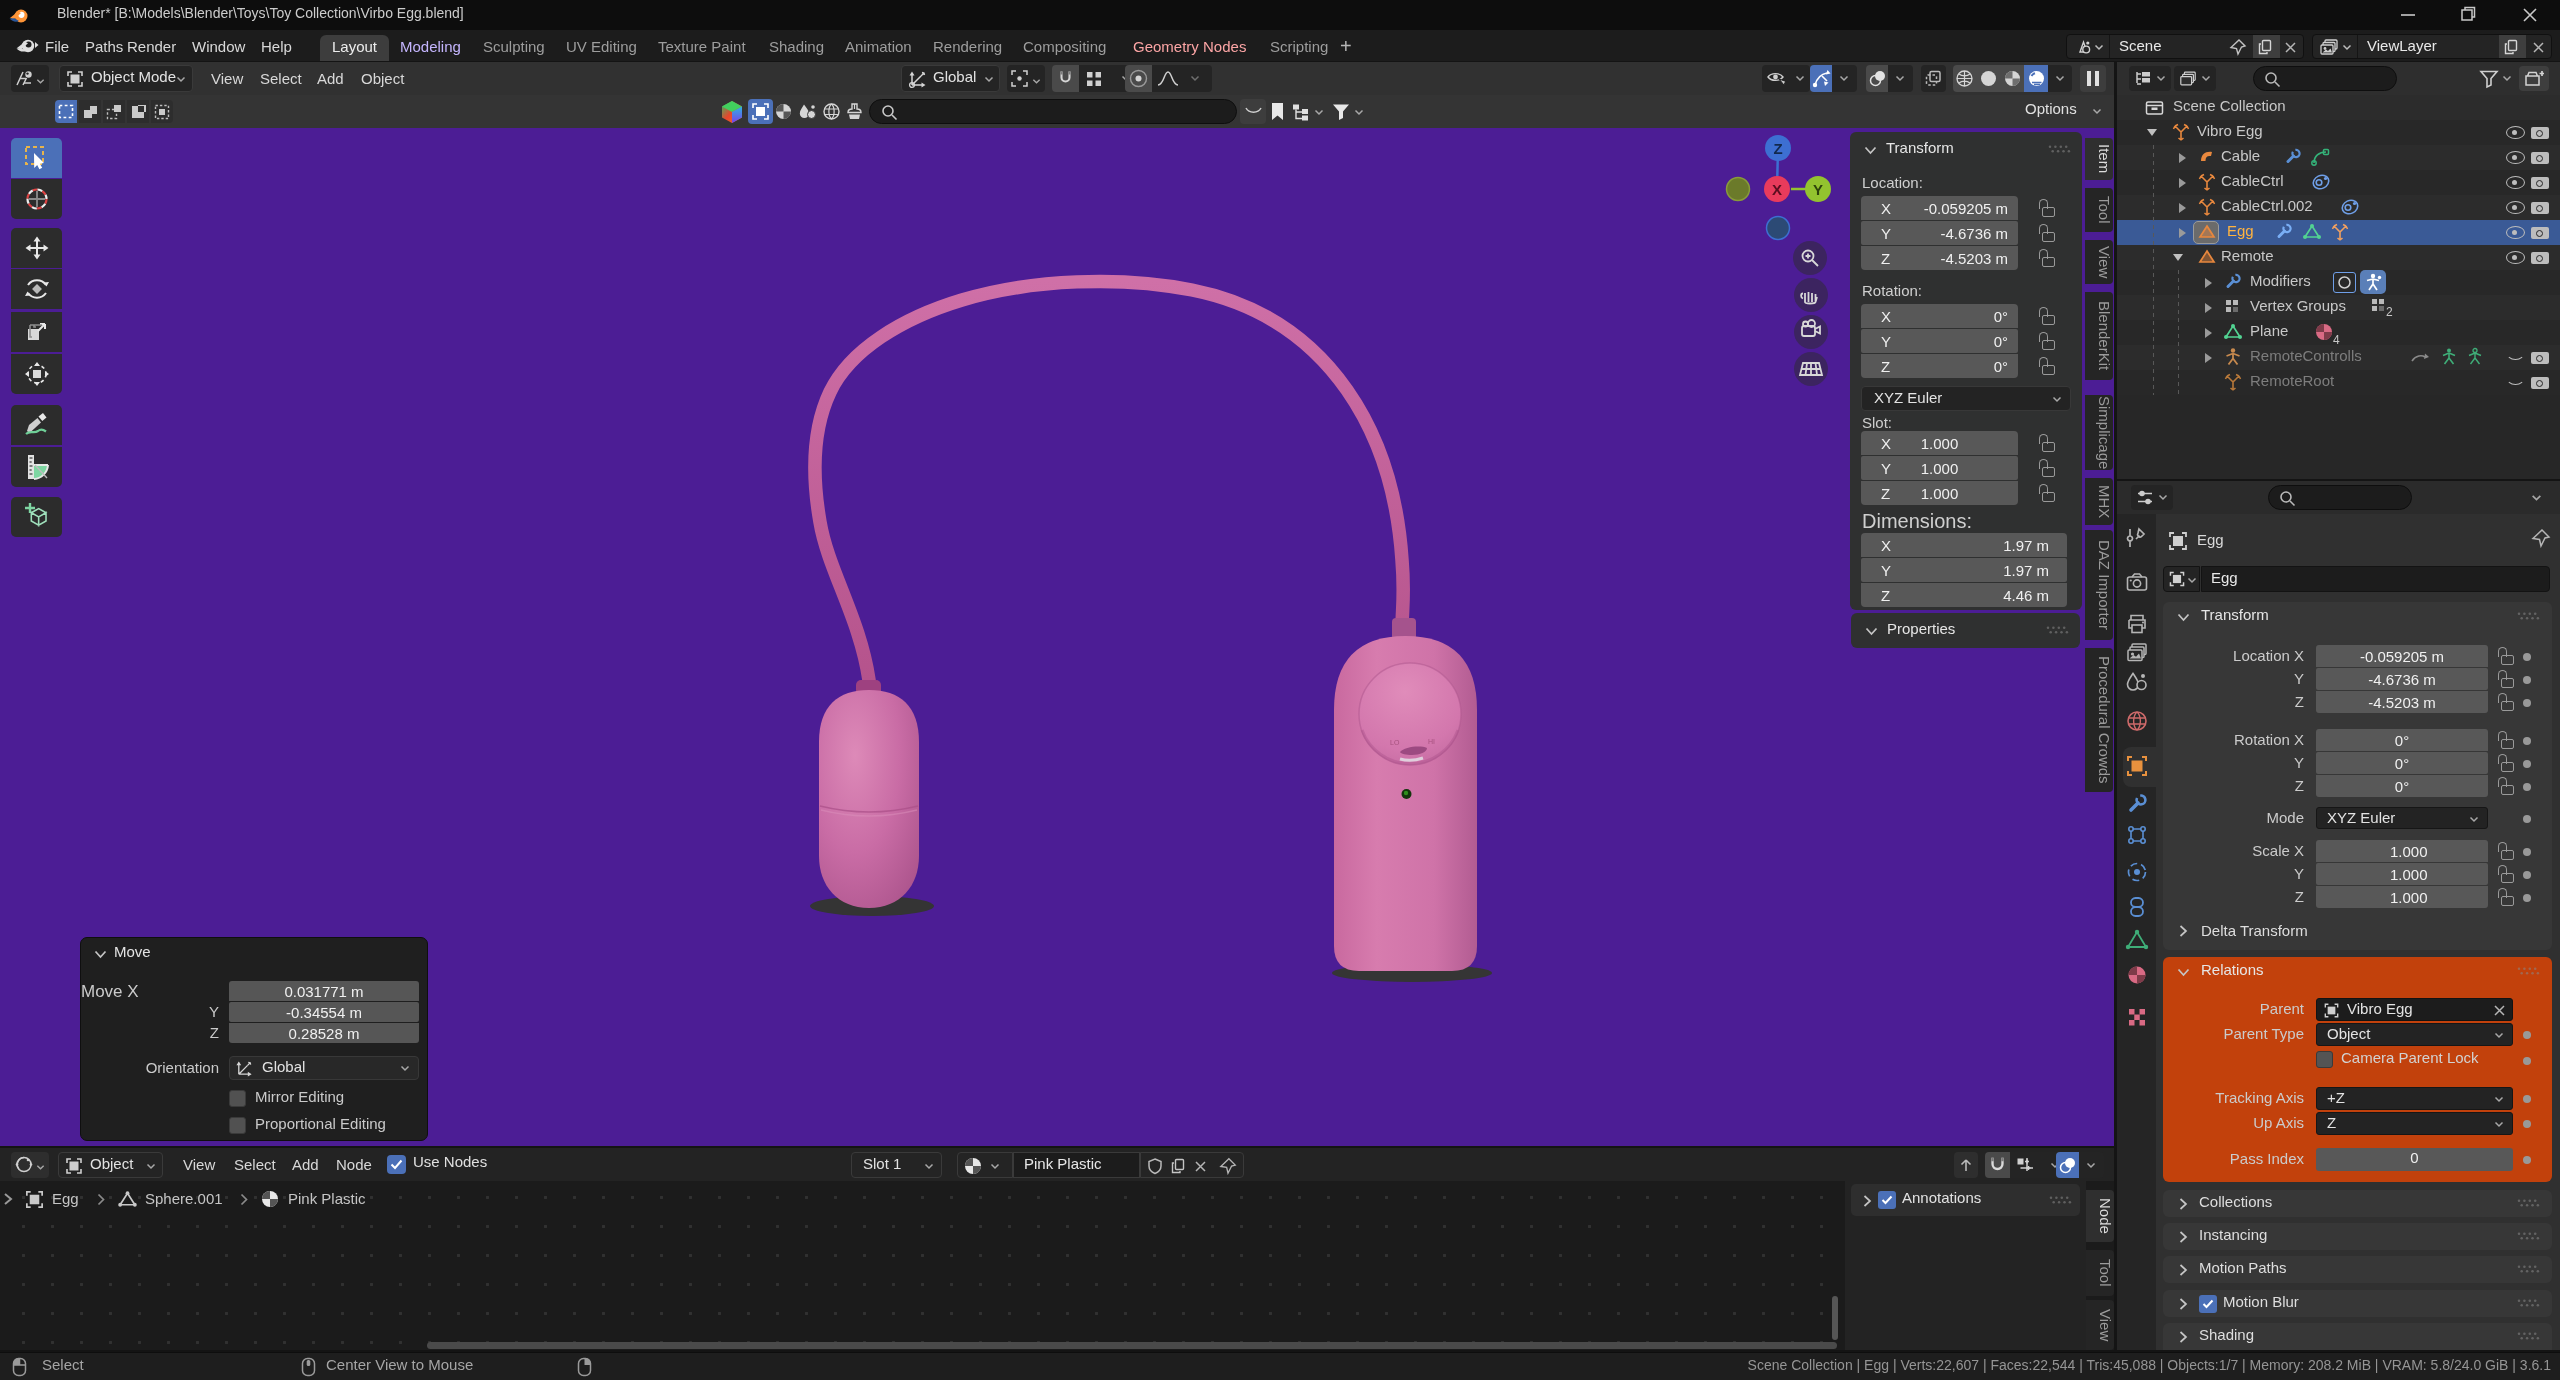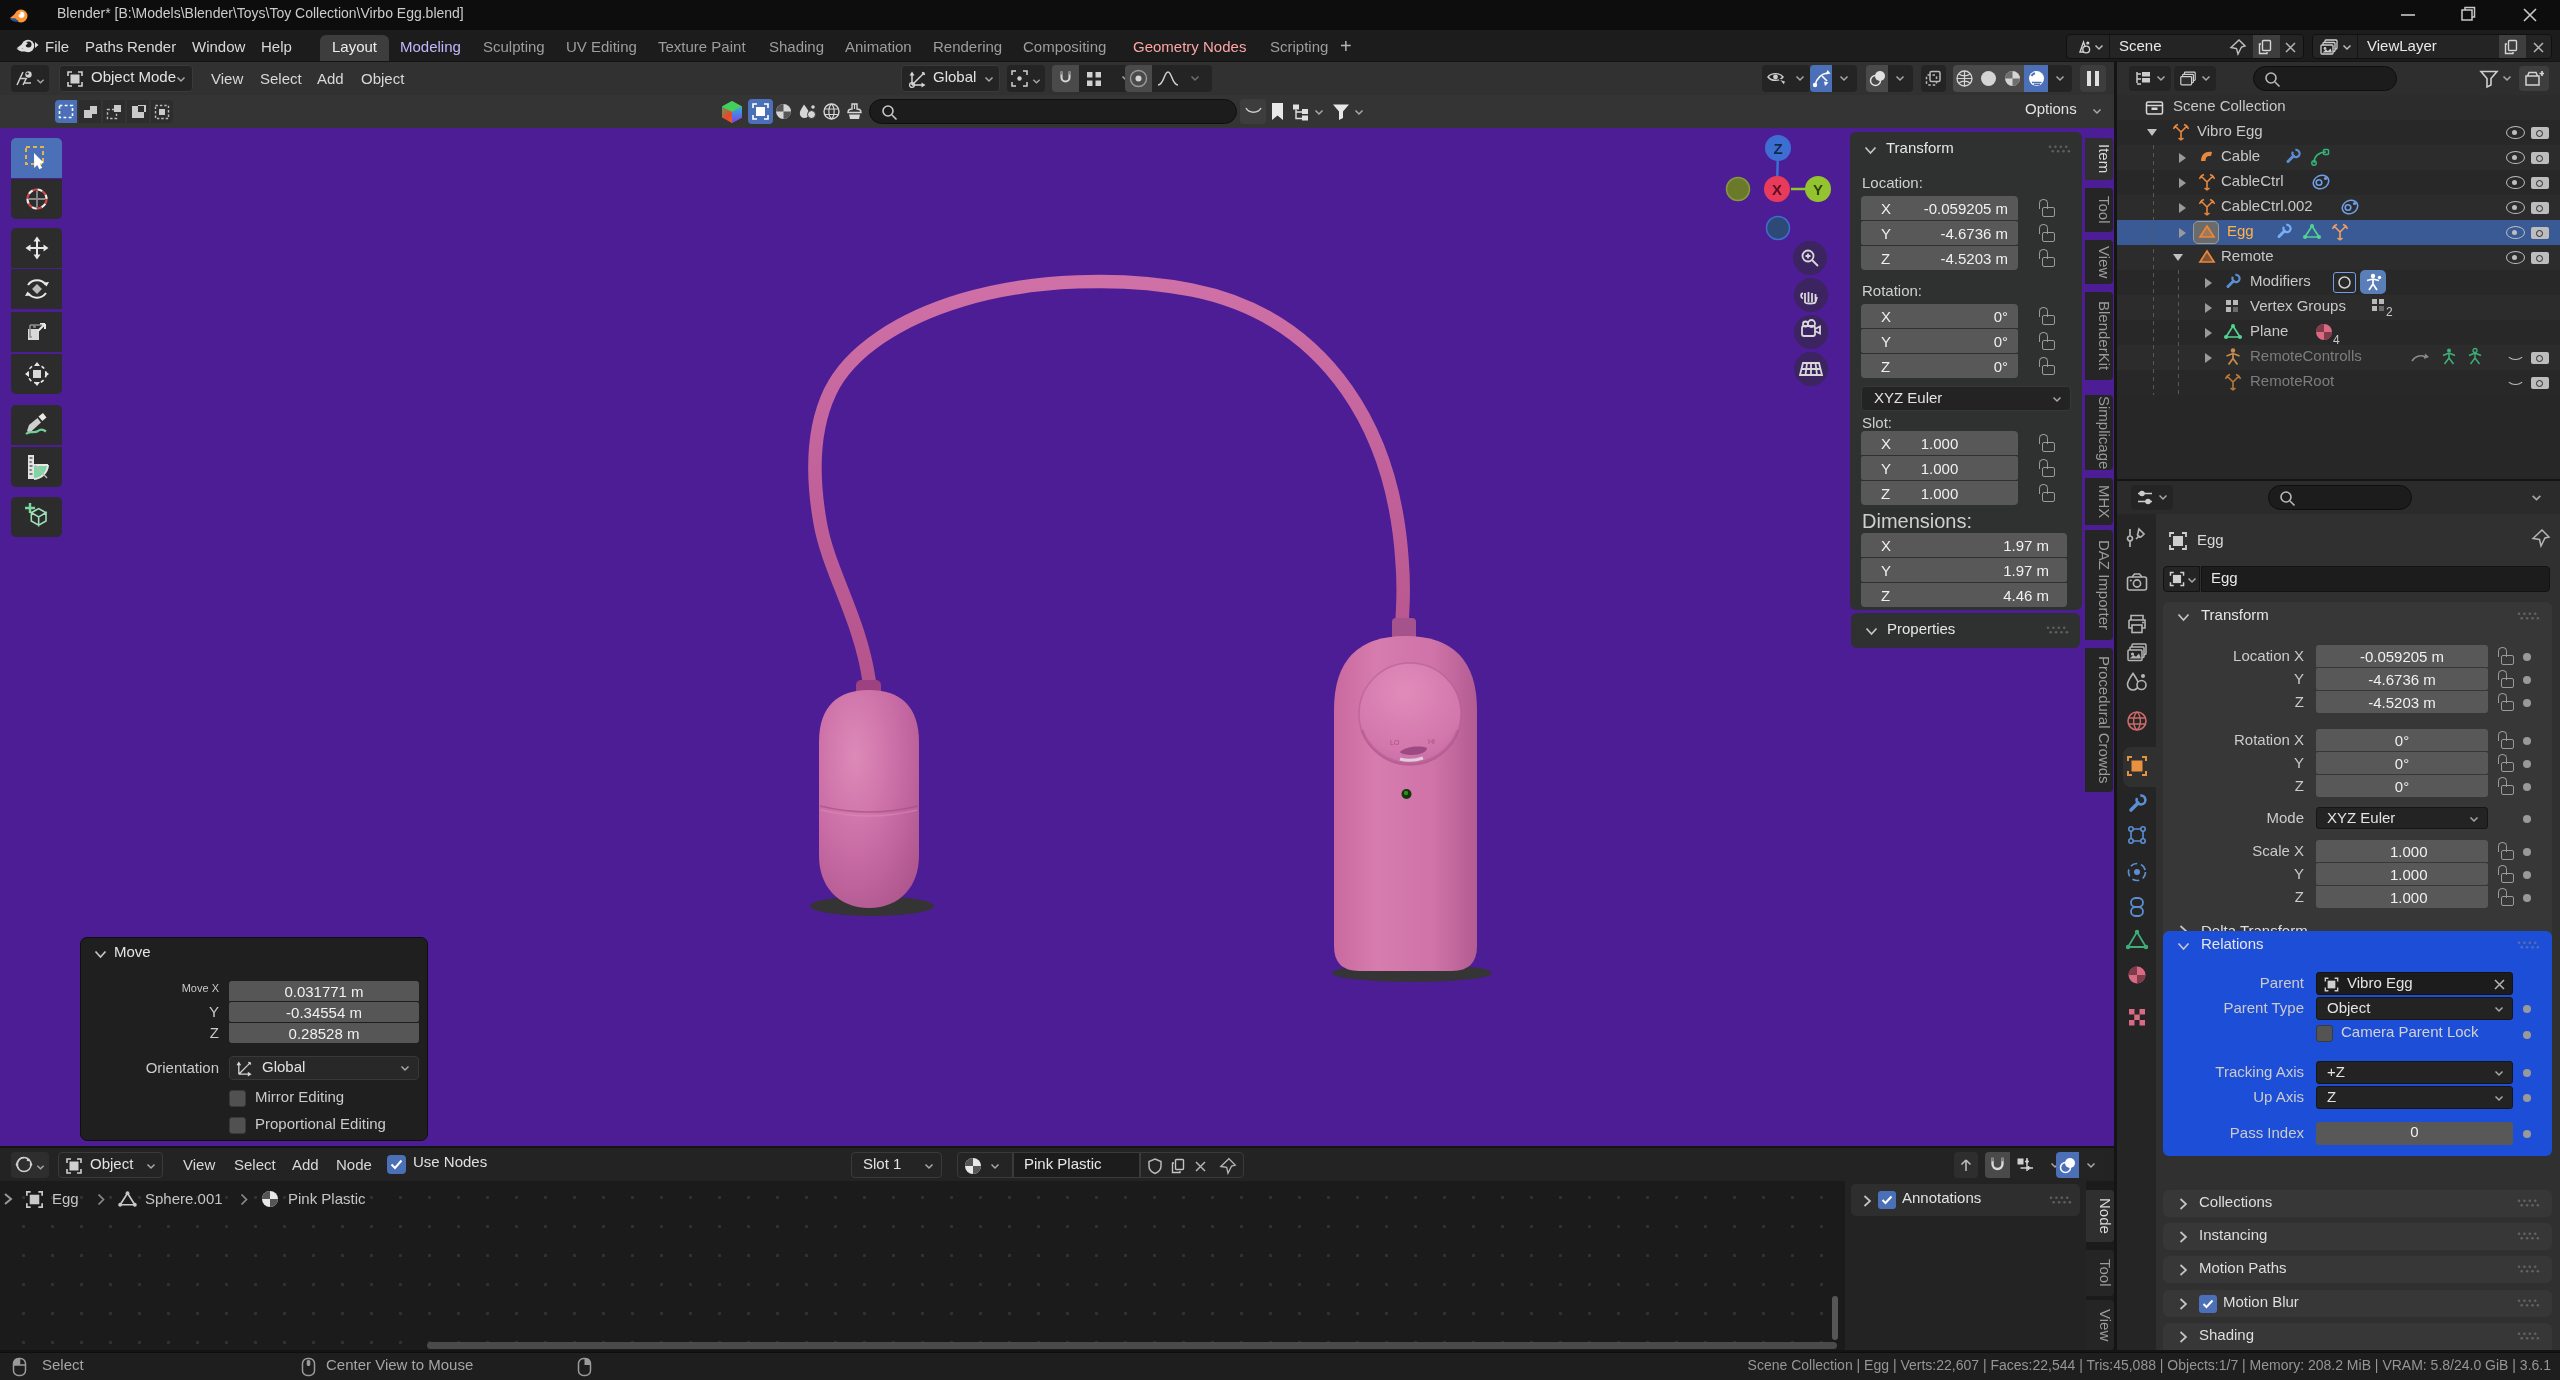--- a/index.html
+++ b/index.html
@@ -568,21 +568,21 @@
         <span class="abs" style="left:33px;top:5px;font-size:15px;color:#e4e4e4">Move</span>
         <div class="fld" style="left:148px;top:43px;width:190px;height:20px;border-radius:3px 3px 0 0;background:#565656">
             <span class="cen">0.031771 m</span>
           </div>
         <div class="fld" style="left:148px;top:64px;width:190px;height:20px;background:#565656">
             <span class="cen">-0.34554 m</span>
           </div>
         <div class="fld" style="left:148px;top:85px;width:190px;height:20px;border-radius:0 0 3px 3px;background:#565656">
             <span class="cen">0.28528 m</span>
           </div>
-        <span class="abs" style="left:0;width:138px;text-align:right;top:44px;font-size:11px;color:#cacaca">Move X</span>
+        <span class="abs" style="left:0;width:138px;top:44px;font-size:17px;color:#cacaca">Move X</span>
         <span class="abs" style="left:0;width:138px;text-align:right;top:65px;font-size:15px;color:#cacaca">Y</span>
         <span class="abs" style="left:0;width:138px;text-align:right;top:86px;font-size:15px;color:#cacaca">Z</span>
         <span class="abs" style="left:0;width:138px;text-align:right;top:121px;font-size:15px;color:#cacaca">Orientation</span>
         <div class="abs" style="left:148px;top:118px;width:190px;height:24px;background:#282828;border:1px solid #383838;border-radius:4px">
           <svg class="abs" style="left:5px;top:2px" width="19" height="19" viewBox="0 0 20 20">
               <path d="M4 16 L4 4 M4 16 L16 16 M4 16 L13 7" stroke="#d5d5d5" stroke-width="1.4" fill="none"></path>
               <path d="M4 2.5 l2.5 4 h-5 z M17.5 16 l-4 2.5 v-5 z" fill="#d5d5d5"></path>
               <path d="M13 7 l3-3 M14 3.5 l2 .5 .5 2" stroke="#d5d5d5" stroke-width="1.3" fill="none"></path>
             </svg>
           <span class="abs" style="left:32px;top:1px;font-size:15px;color:#e2e2e2">Global</span>
@@ -1144,21 +1144,21 @@
         <span class="lk" style="left:334px;top:286px"></span>
       <span class="adot" style="top:246px"></span>
         <span class="adot" style="top:269px"></span>
         <span class="adot" style="top:292px"></span>
       <svg class="abs" style="left:15px;top:322px" width="10" height="14" viewBox="0 0 10 14">
           <path d="M2.5 2 L8 7 L2.5 12" stroke="#c5c5c5" stroke-width="1.7" fill="none"></path>
         </svg>
       <span class="abs" style="left:38px;top:320px;font-size:15px;color:#dedede">Delta Transform</span>
     </div>
 
-    <div class="abs" style="left:46px;top:450px;width:389px;height:225px;background:#1d4ed8;border-radius:6px">
+    <div class="abs" style="left:46px;top:476px;width:389px;height:225px;background:#c2410c;border-radius:6px">
       <svg class="abs" style="left:14px;top:11px" width="13" height="9" viewBox="0 0 13 9">
           <path d="M1.5 1.5 L6.5 7 L11.5 1.5" stroke="#c5c5c5" stroke-width="1.7" fill="none"></path>
         </svg>
       <span class="abs" style="left:38px;top:4px;font-size:15px;color:#e6e6e6">Relations</span>
       <svg class="dots" style="left:352px;top:10px" width="26" height="10" viewBox="0 0 26 10">
           <g fill="#888">
             <circle cx="3" cy="2" r="1.4"></circle>
             <circle cx="9" cy="2" r="1.4"></circle>
             <circle cx="15" cy="2" r="1.4"></circle>
             <circle cx="21" cy="2" r="1.4"></circle>

